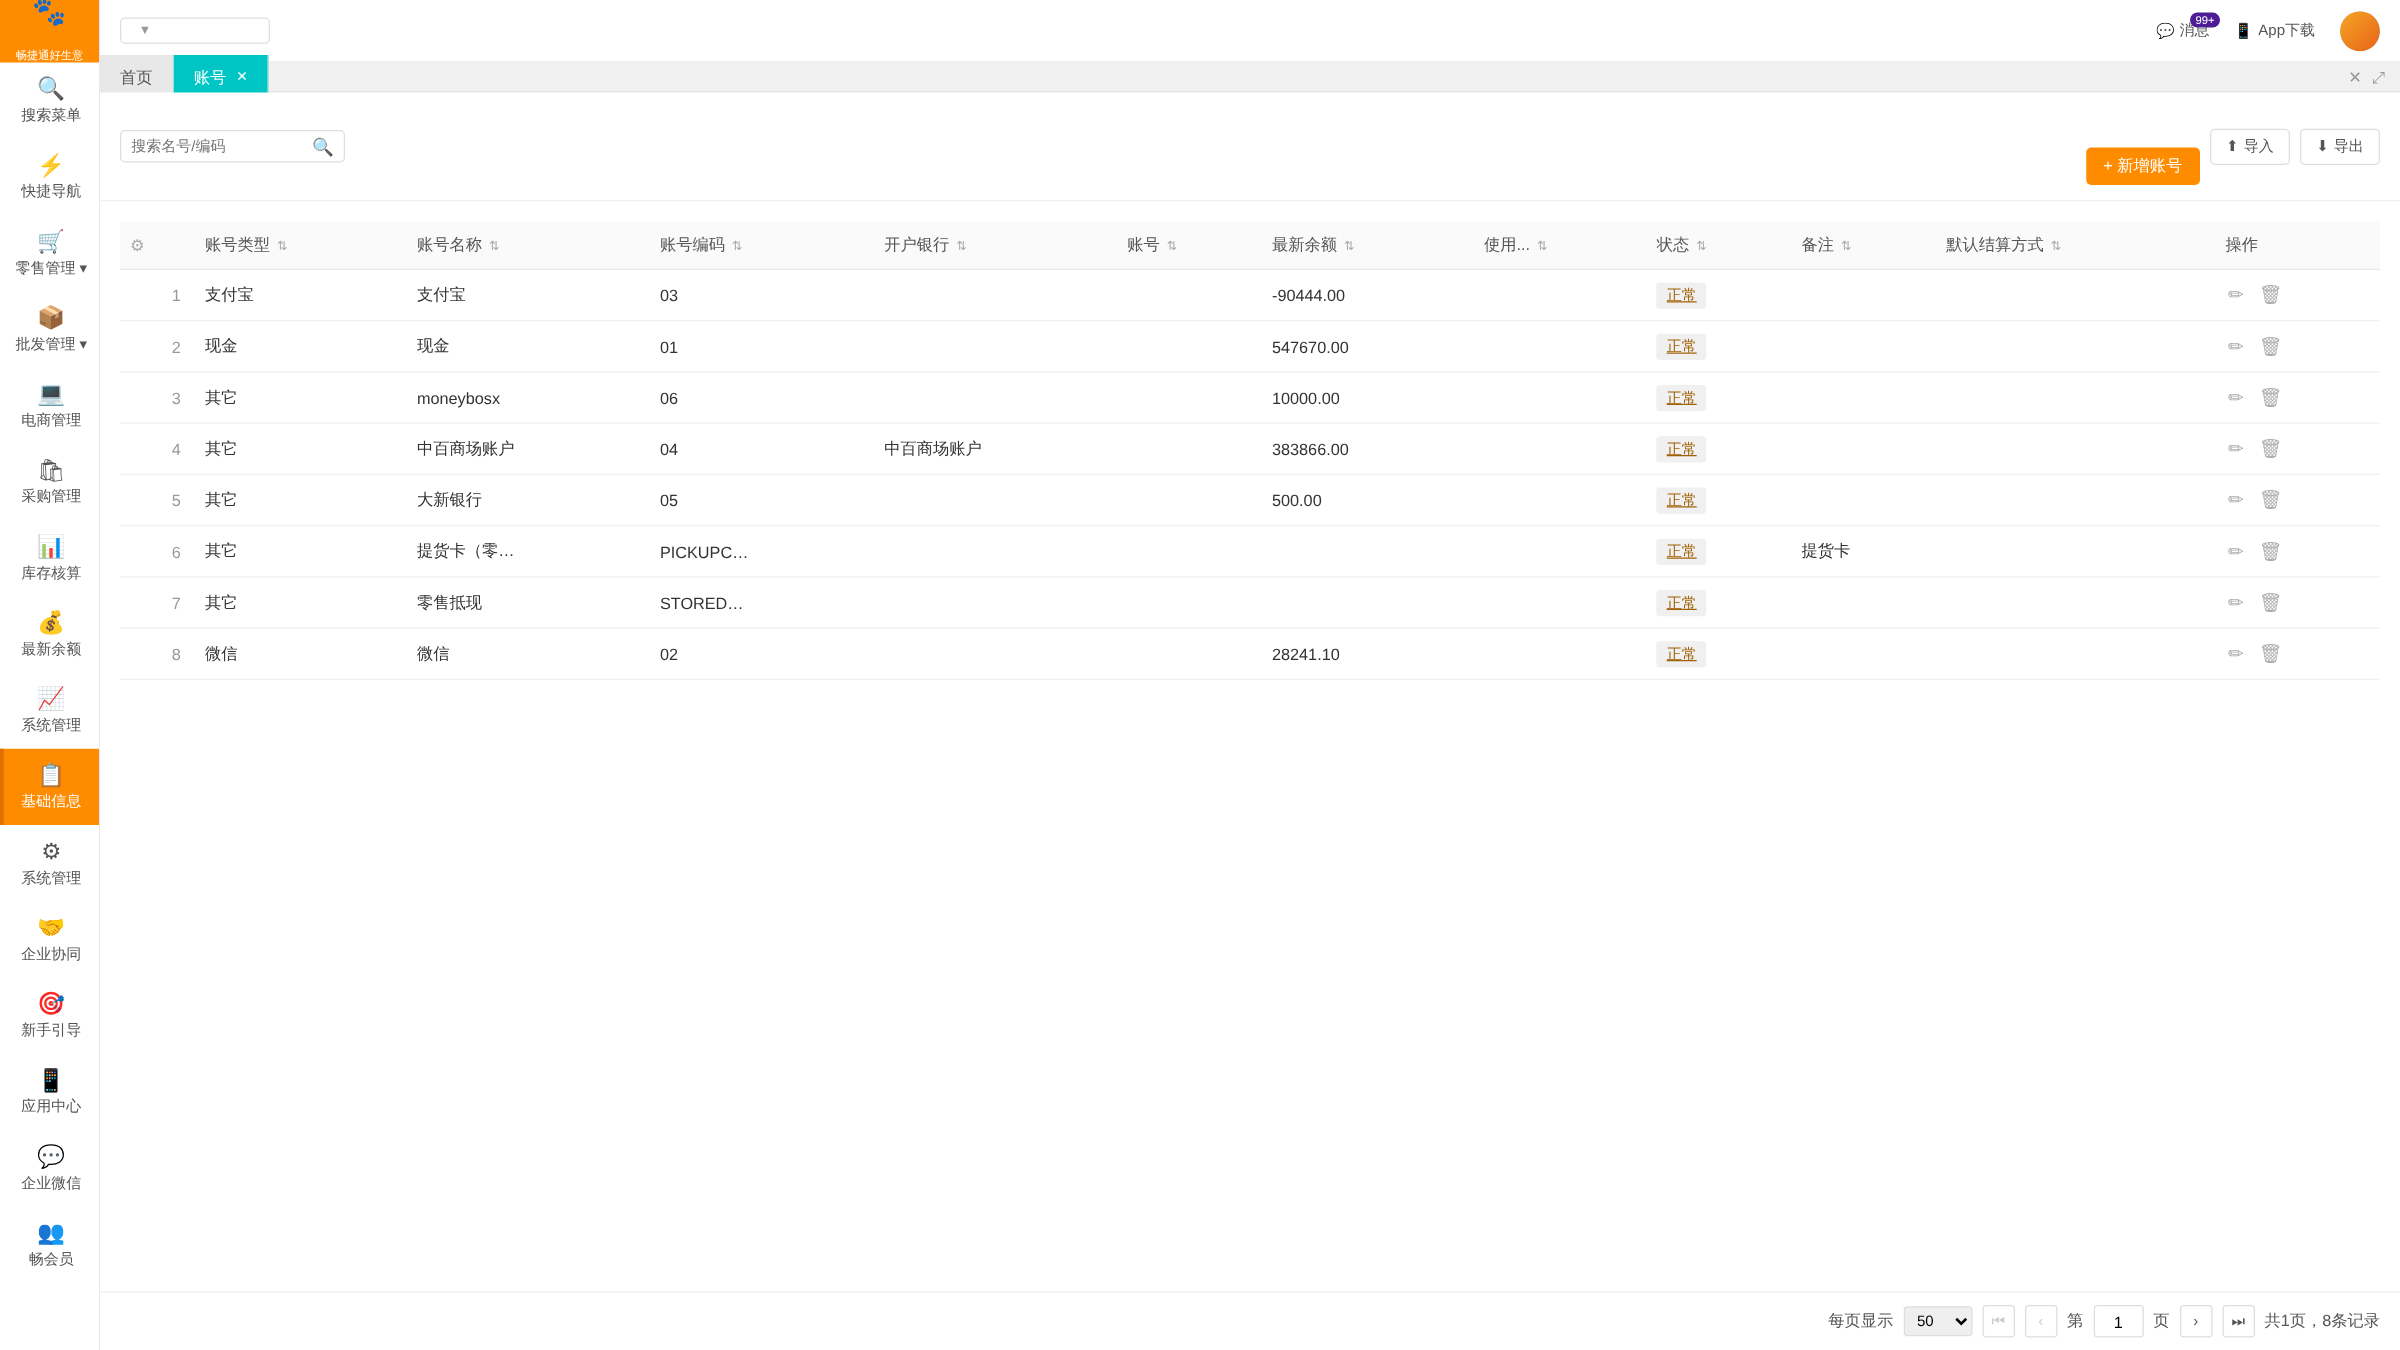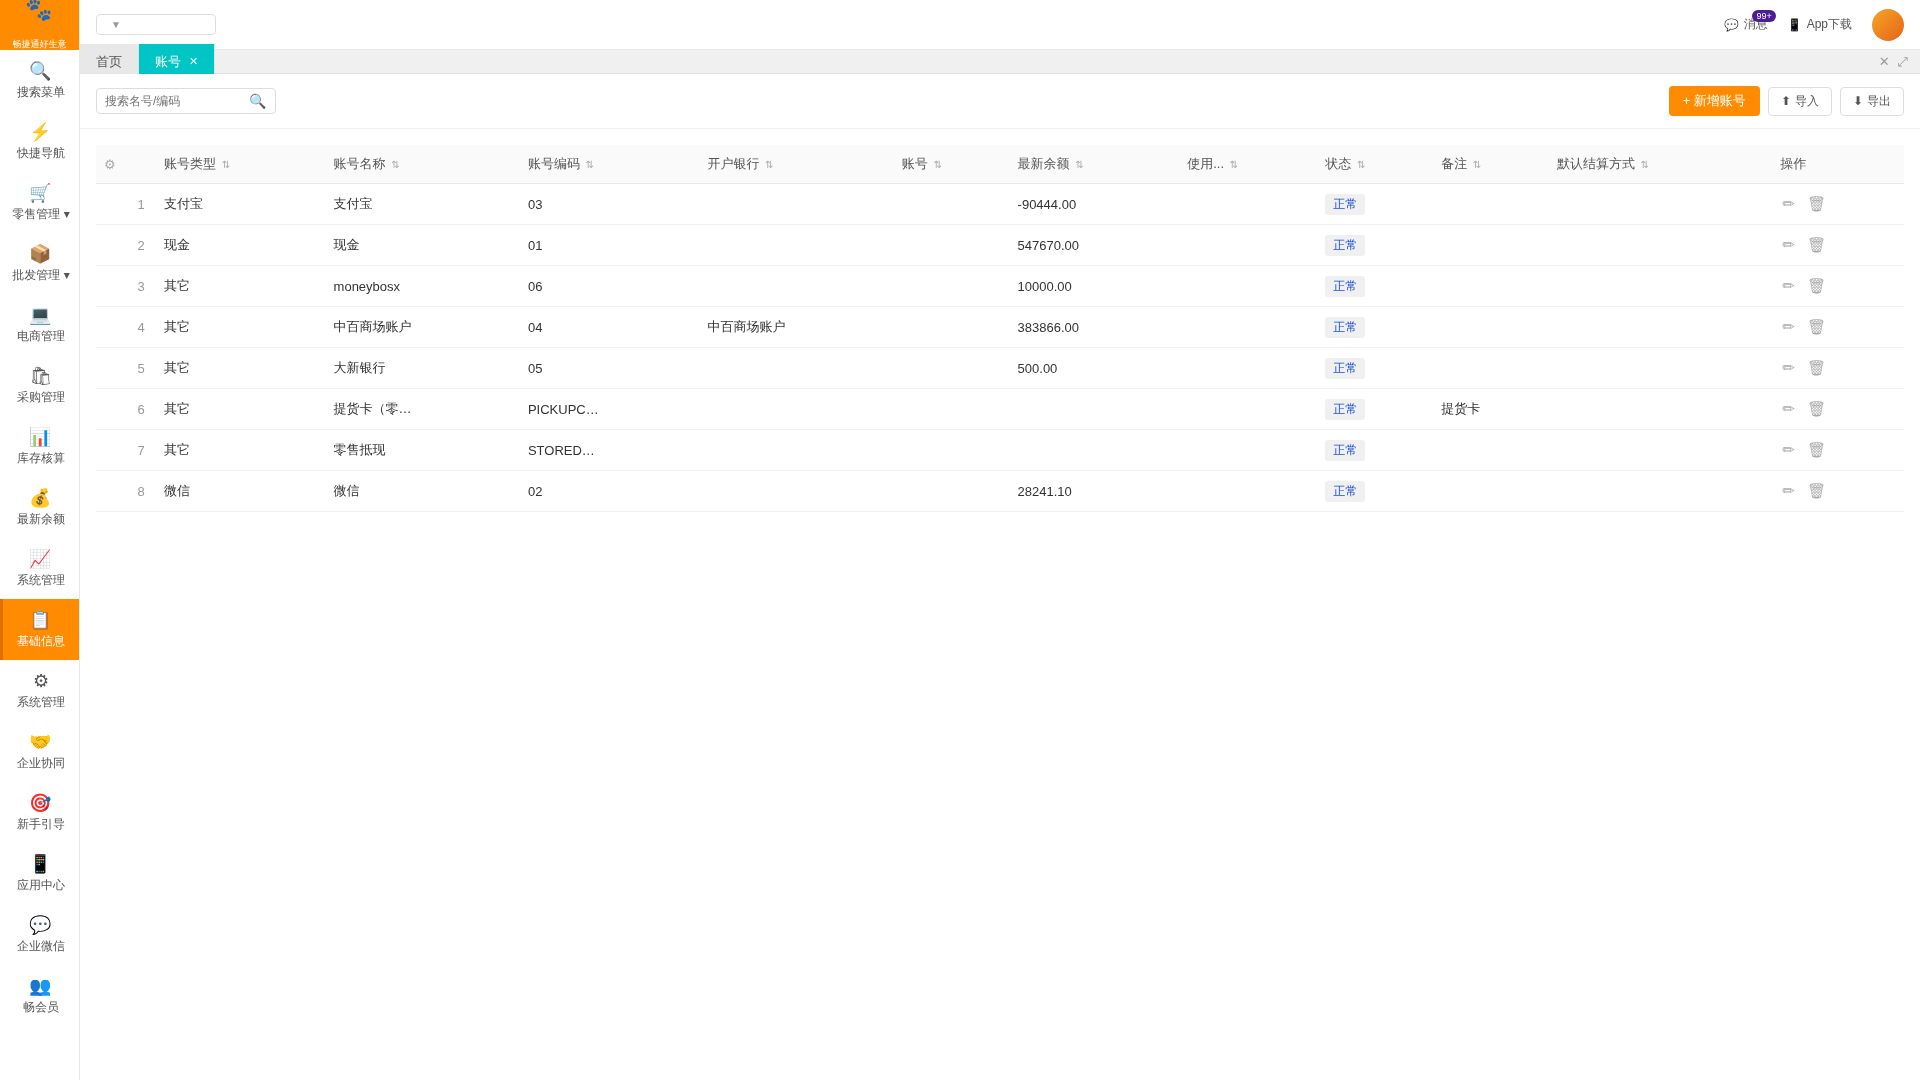--- a/index.html
+++ b/index.html
@@ -213,20 +213,21 @@
       background: #ff8c00;
       color: #fff;
       border: none;
       border-radius: 4px;
       padding: 6px 14px;
       font-size: 13px;
       cursor: pointer;
       display: flex;
       align-items: center;
       gap: 4px;
+      margin-top: 32px;
     }
     .btn-outline {
       background: #fff;
       color: #555;
       border: 1px solid #ddd;
       border-radius: 4px;
       padding: 5px 12px;
       font-size: 12px;
       cursor: pointer;
       display: flex;
@@ -272,21 +273,21 @@
     }
     .row-num { color: #999; text-align: center; width: 30px; }
     .status-badge {
       display: inline-block;
       background: #f0f0f0;
       color: #555;
       border-radius: 3px;
       padding: 2px 8px;
       font-size: 12px;
     }
-    .status-normal { background: #f0f0f0; color: #1d4ed8; }
+    .status-normal { background: #f0f0f0; color: #a16207; text-decoration: underline; }
     .col-gear { color: #aaa; width: 30px; text-align: center; }
     .action-btns { display: flex; gap: 8px; align-items: center; }
     .action-btn {
       background: none;
       border: none;
       cursor: pointer;
       color: #aaa;
       font-size: 15px;
       padding: 2px;
     }
@@ -649,15 +650,31 @@
       <div class="action-btns">
         <button class="action-btn" title="编辑">✏</button>
         <button class="action-btn" title="删除">🗑</button>
       </div>
     </td>
   </tr>
           </tbody>
       </table>
     </div>
 
+    <div class="pagination-bar">
+      <span>每页显示</span>
+      <select class="per-page-select">
+        <option>50</option>
+        <option>100</option>
+        <option>200</option>
+      </select>
+      <button class="page-nav-btn" disabled="">⏮</button>
+      <button class="page-nav-btn" disabled="">‹</button>
+      <span>第</span>
+      <input type="text" class="page-input" value="1" style="">
+      <span>页</span>
+      <button class="page-nav-btn">›</button>
+      <button class="page-nav-btn">⏭</button>
+      <span>共1页，8条记录</span>
+    </div>
 
   </div>
 </div>
 
 </body></html>

